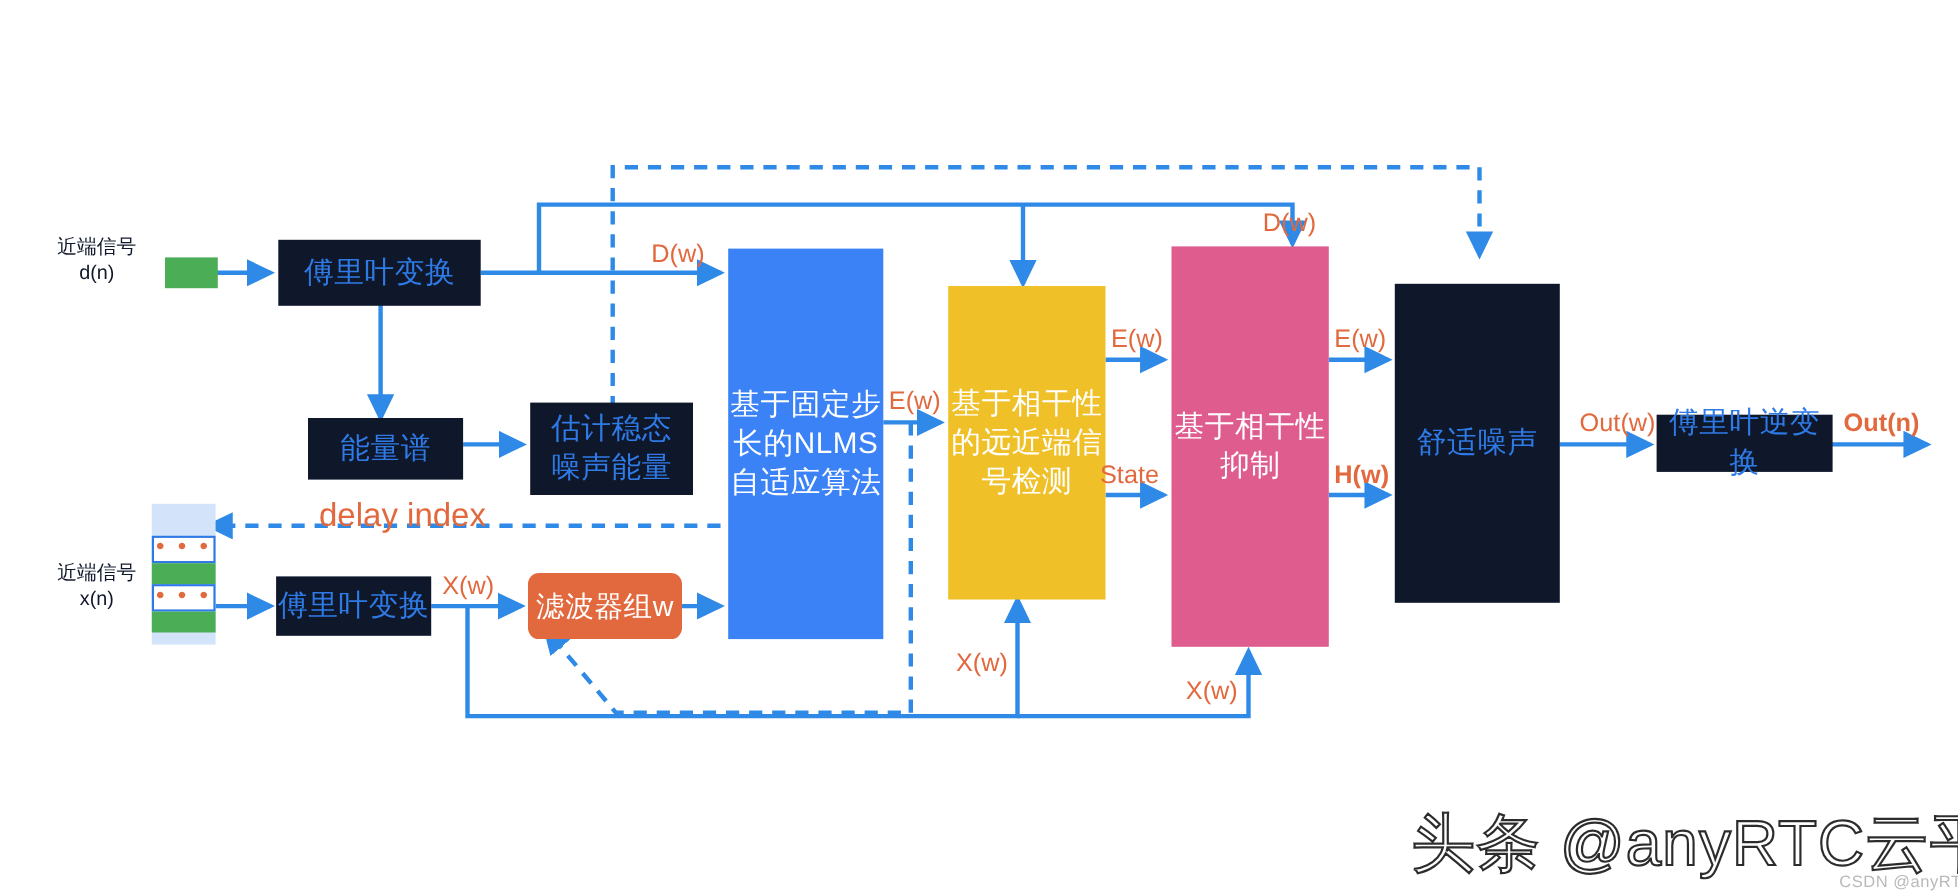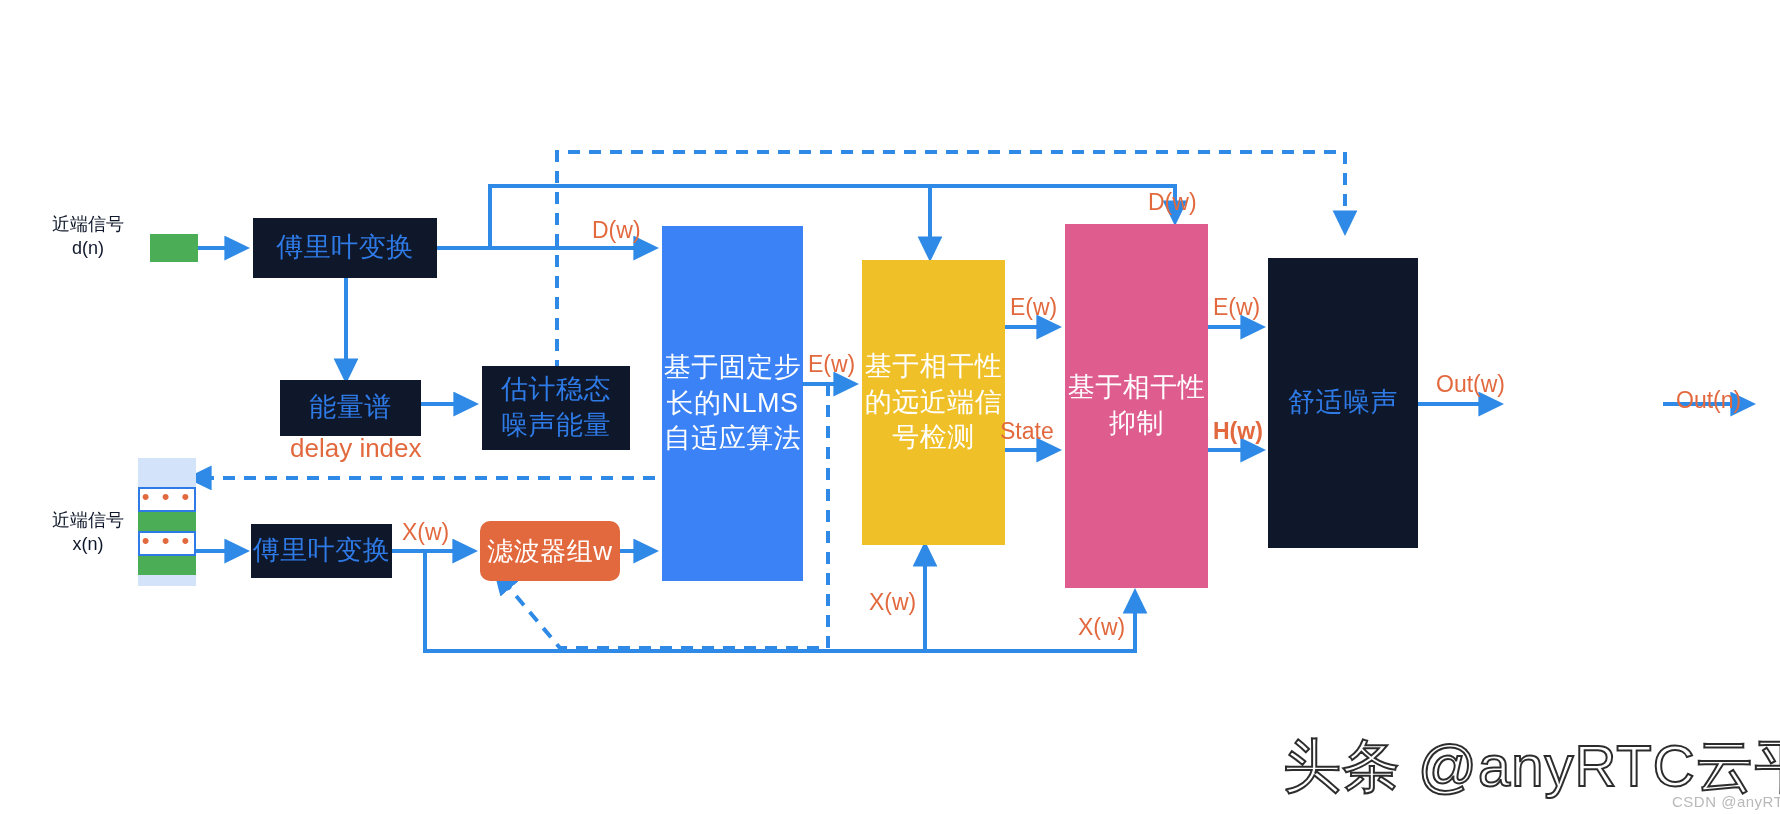--- a/index.html
+++ b/index.html
@@ -204,20 +204,21 @@
 
   <div class="blk blk-yellow" style="left:862px;top:260px;width:143px;height:285px;">基于相干性
 的远近端信
 号检测</div>
 
   <div class="blk blk-pink" style="left:1065px;top:224px;width:143px;height:364px;">基于相干性
 抑制</div>
 
   <div class="blk blk-blue" style="left:1268px;top:258px;width:150px;height:290px;">舒适噪声</div>
 
+  <div class="blk blk-blue" style="left:1506px;top:377px;width:160px;height:52px;">傅里叶逆变换</div>
 
   <div class="blk blk-blue" style="left:251px;top:524px;width:141px;height:54px;">傅里叶变换</div>
 
   <div class="blk blk-orange-sm" style="left:480px;top:521px;width:140px;height:60px;">滤波器组w</div>
 
   <div class="lbl" style="left:592px;top:216px;">D(w)</div>
 
   <div class="lbl" style="left:1148px;top:188px;">D(w)</div>
 
   <div class="lbl" style="left:808px;top:350px;">E(w)</div>
@@ -225,26 +226,26 @@
   <div class="lbl" style="left:1010px;top:293px;">E(w)</div>
 
   <div class="lbl" style="left:1213px;top:293px;">E(w)</div>
 
   <div class="lbl" style="left:1000px;top:417px;">State</div>
 
   <div class="lbl" style="left:1213px;top:417px;font-weight:bold;">H(w)</div>
 
   <div class="lbl" style="left:1424px;top:370px;margin-left:12px;">Out(w)</div>
 
-  <div class="lbl" style="left:1676px;top:386px;">Out(n)</div>
+  <div class="lbl" style="left:1676px;top:370px;font-weight:bold;">Out(n)</div>
 
   <div class="lbl" style="left:402px;top:518px;">X(w)</div>
 
   <div class="lbl" style="left:869px;top:588px;">X(w)</div>
 
   <div class="lbl" style="left:1078px;top:613px;">X(w)</div>
 
-  <div class="lbl" style="left:290px;top:432px;font-size:26px;">delay index</div>
+  <div class="lbl" style="left:290px;top:450px;font-size:30px;">delay index</div>
 
   <div class="wm-main" style="left:1283px;top:728px;">头条 @anyRTC云平台</div>
   <div class="wm-sub" style="left:1672px;top:793px;">CSDN @anyRTC</div>
 
 </div>
 
 </body></html>

